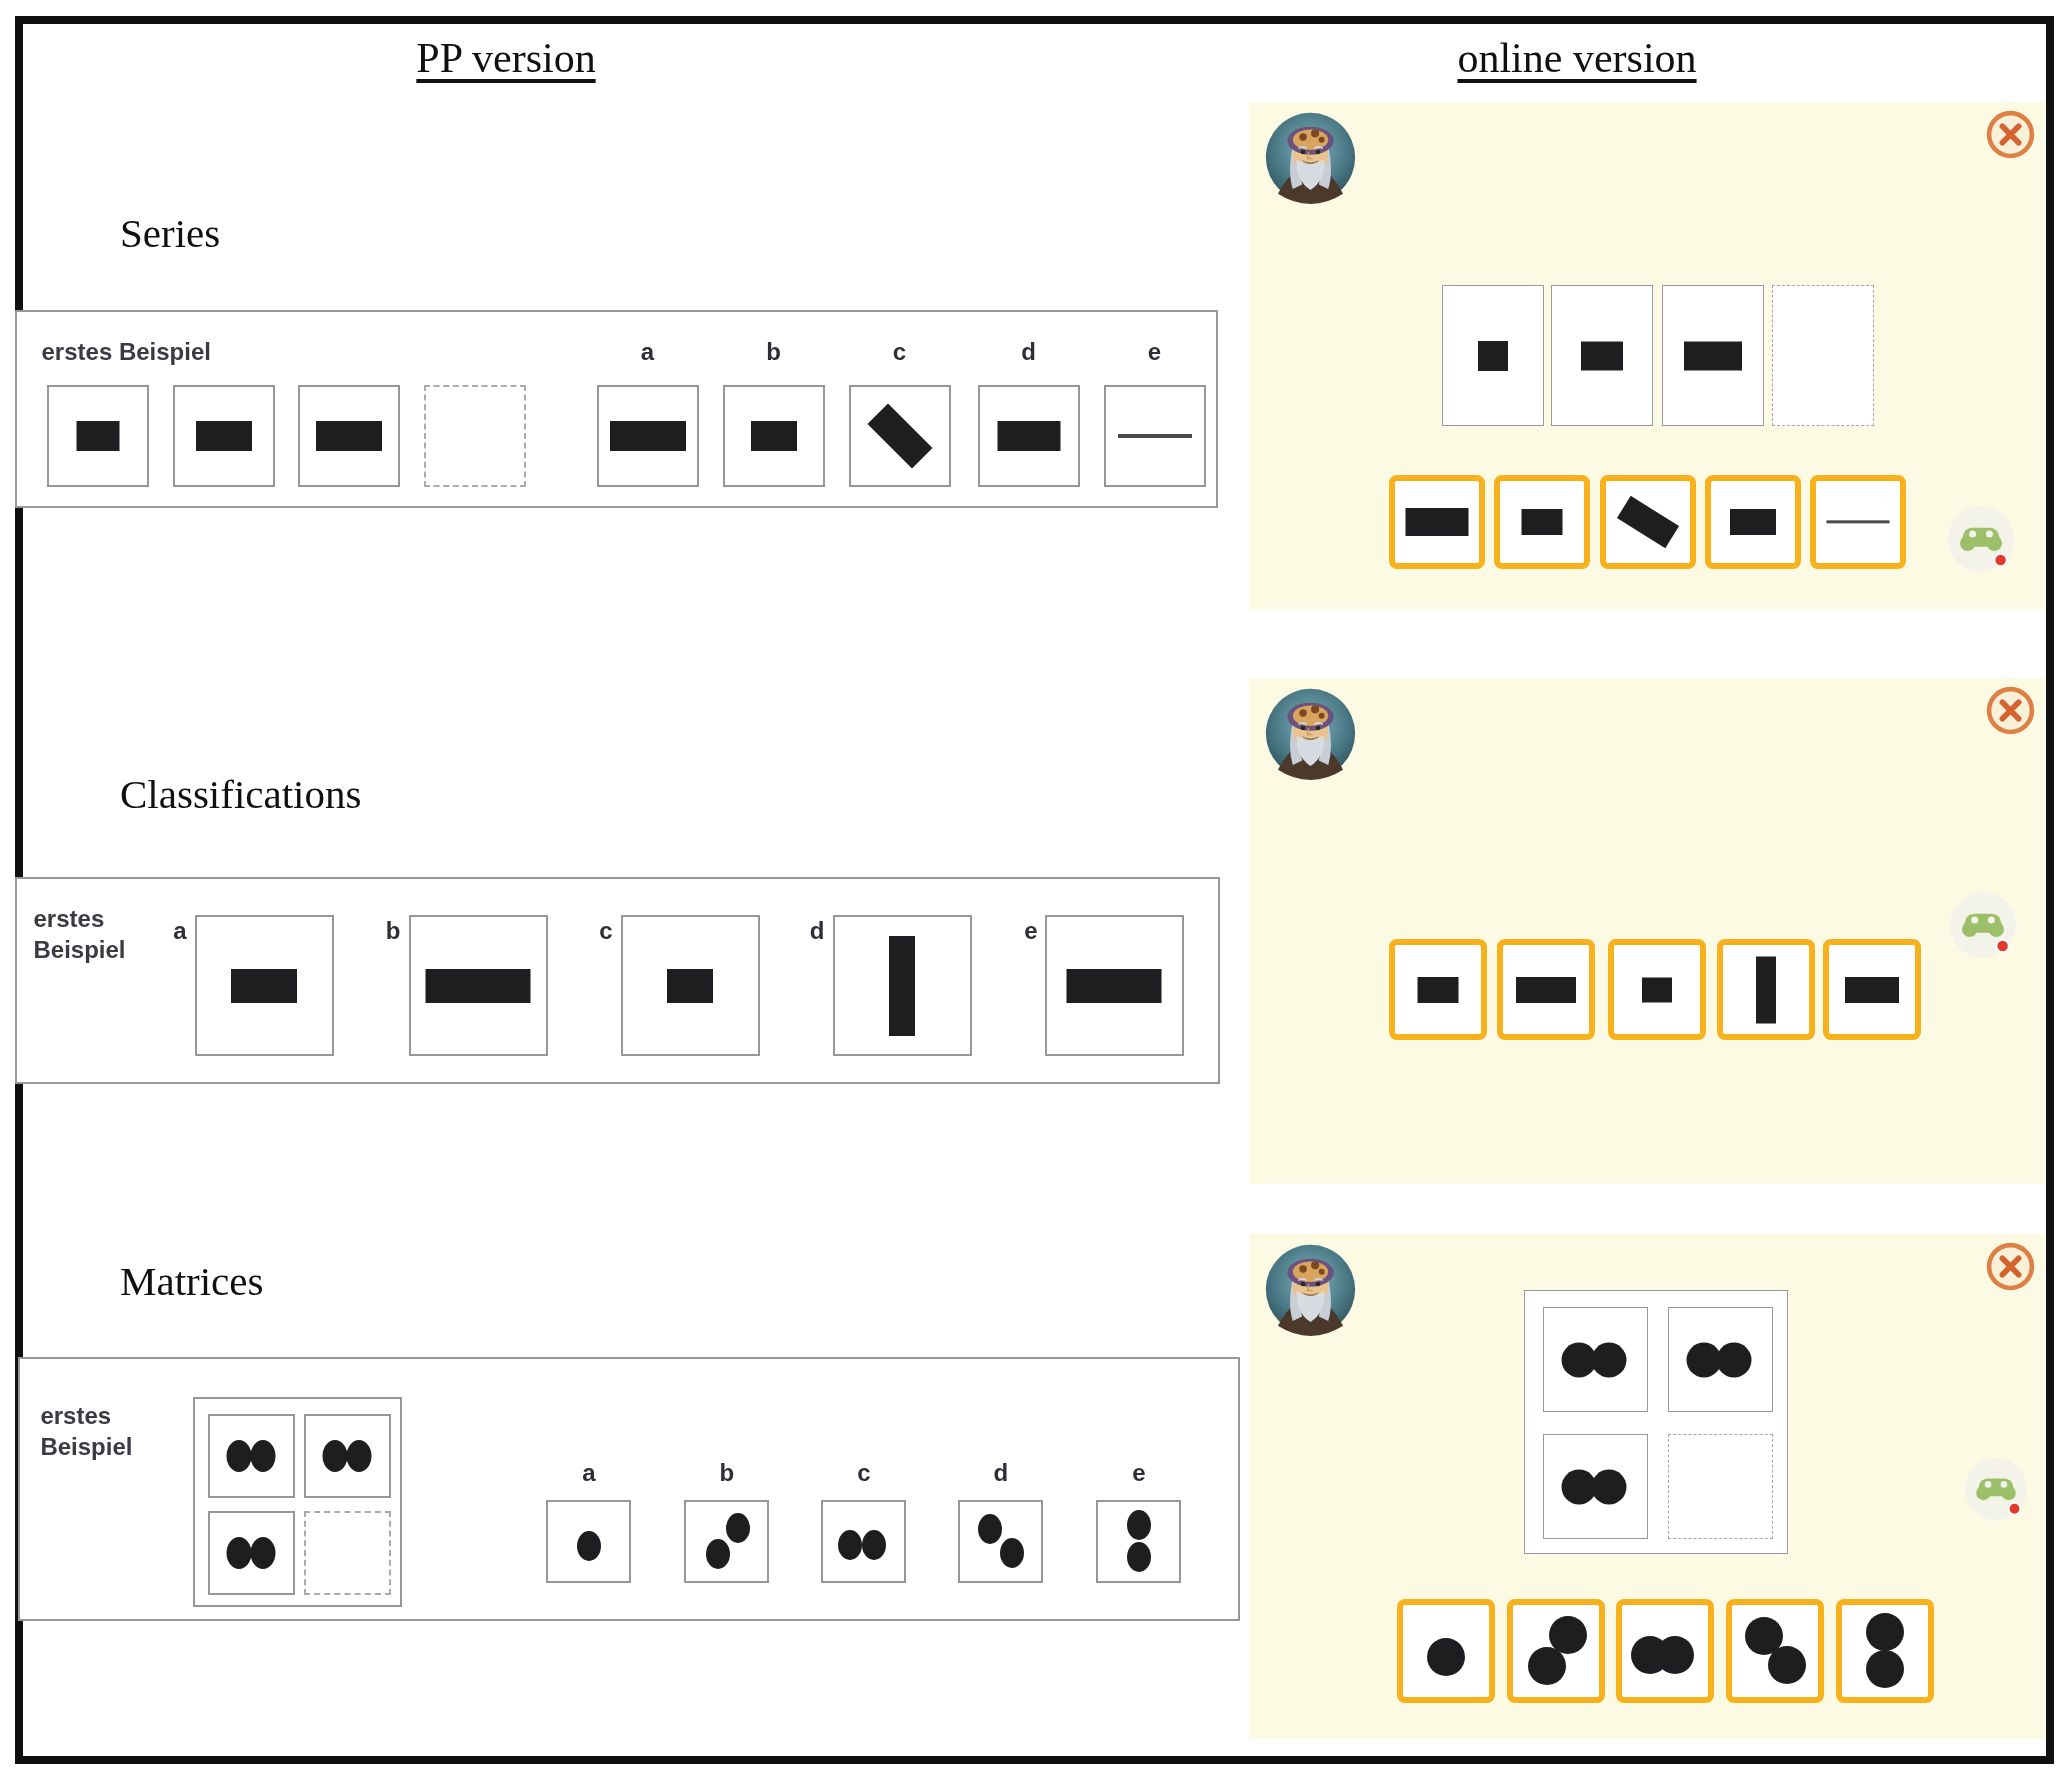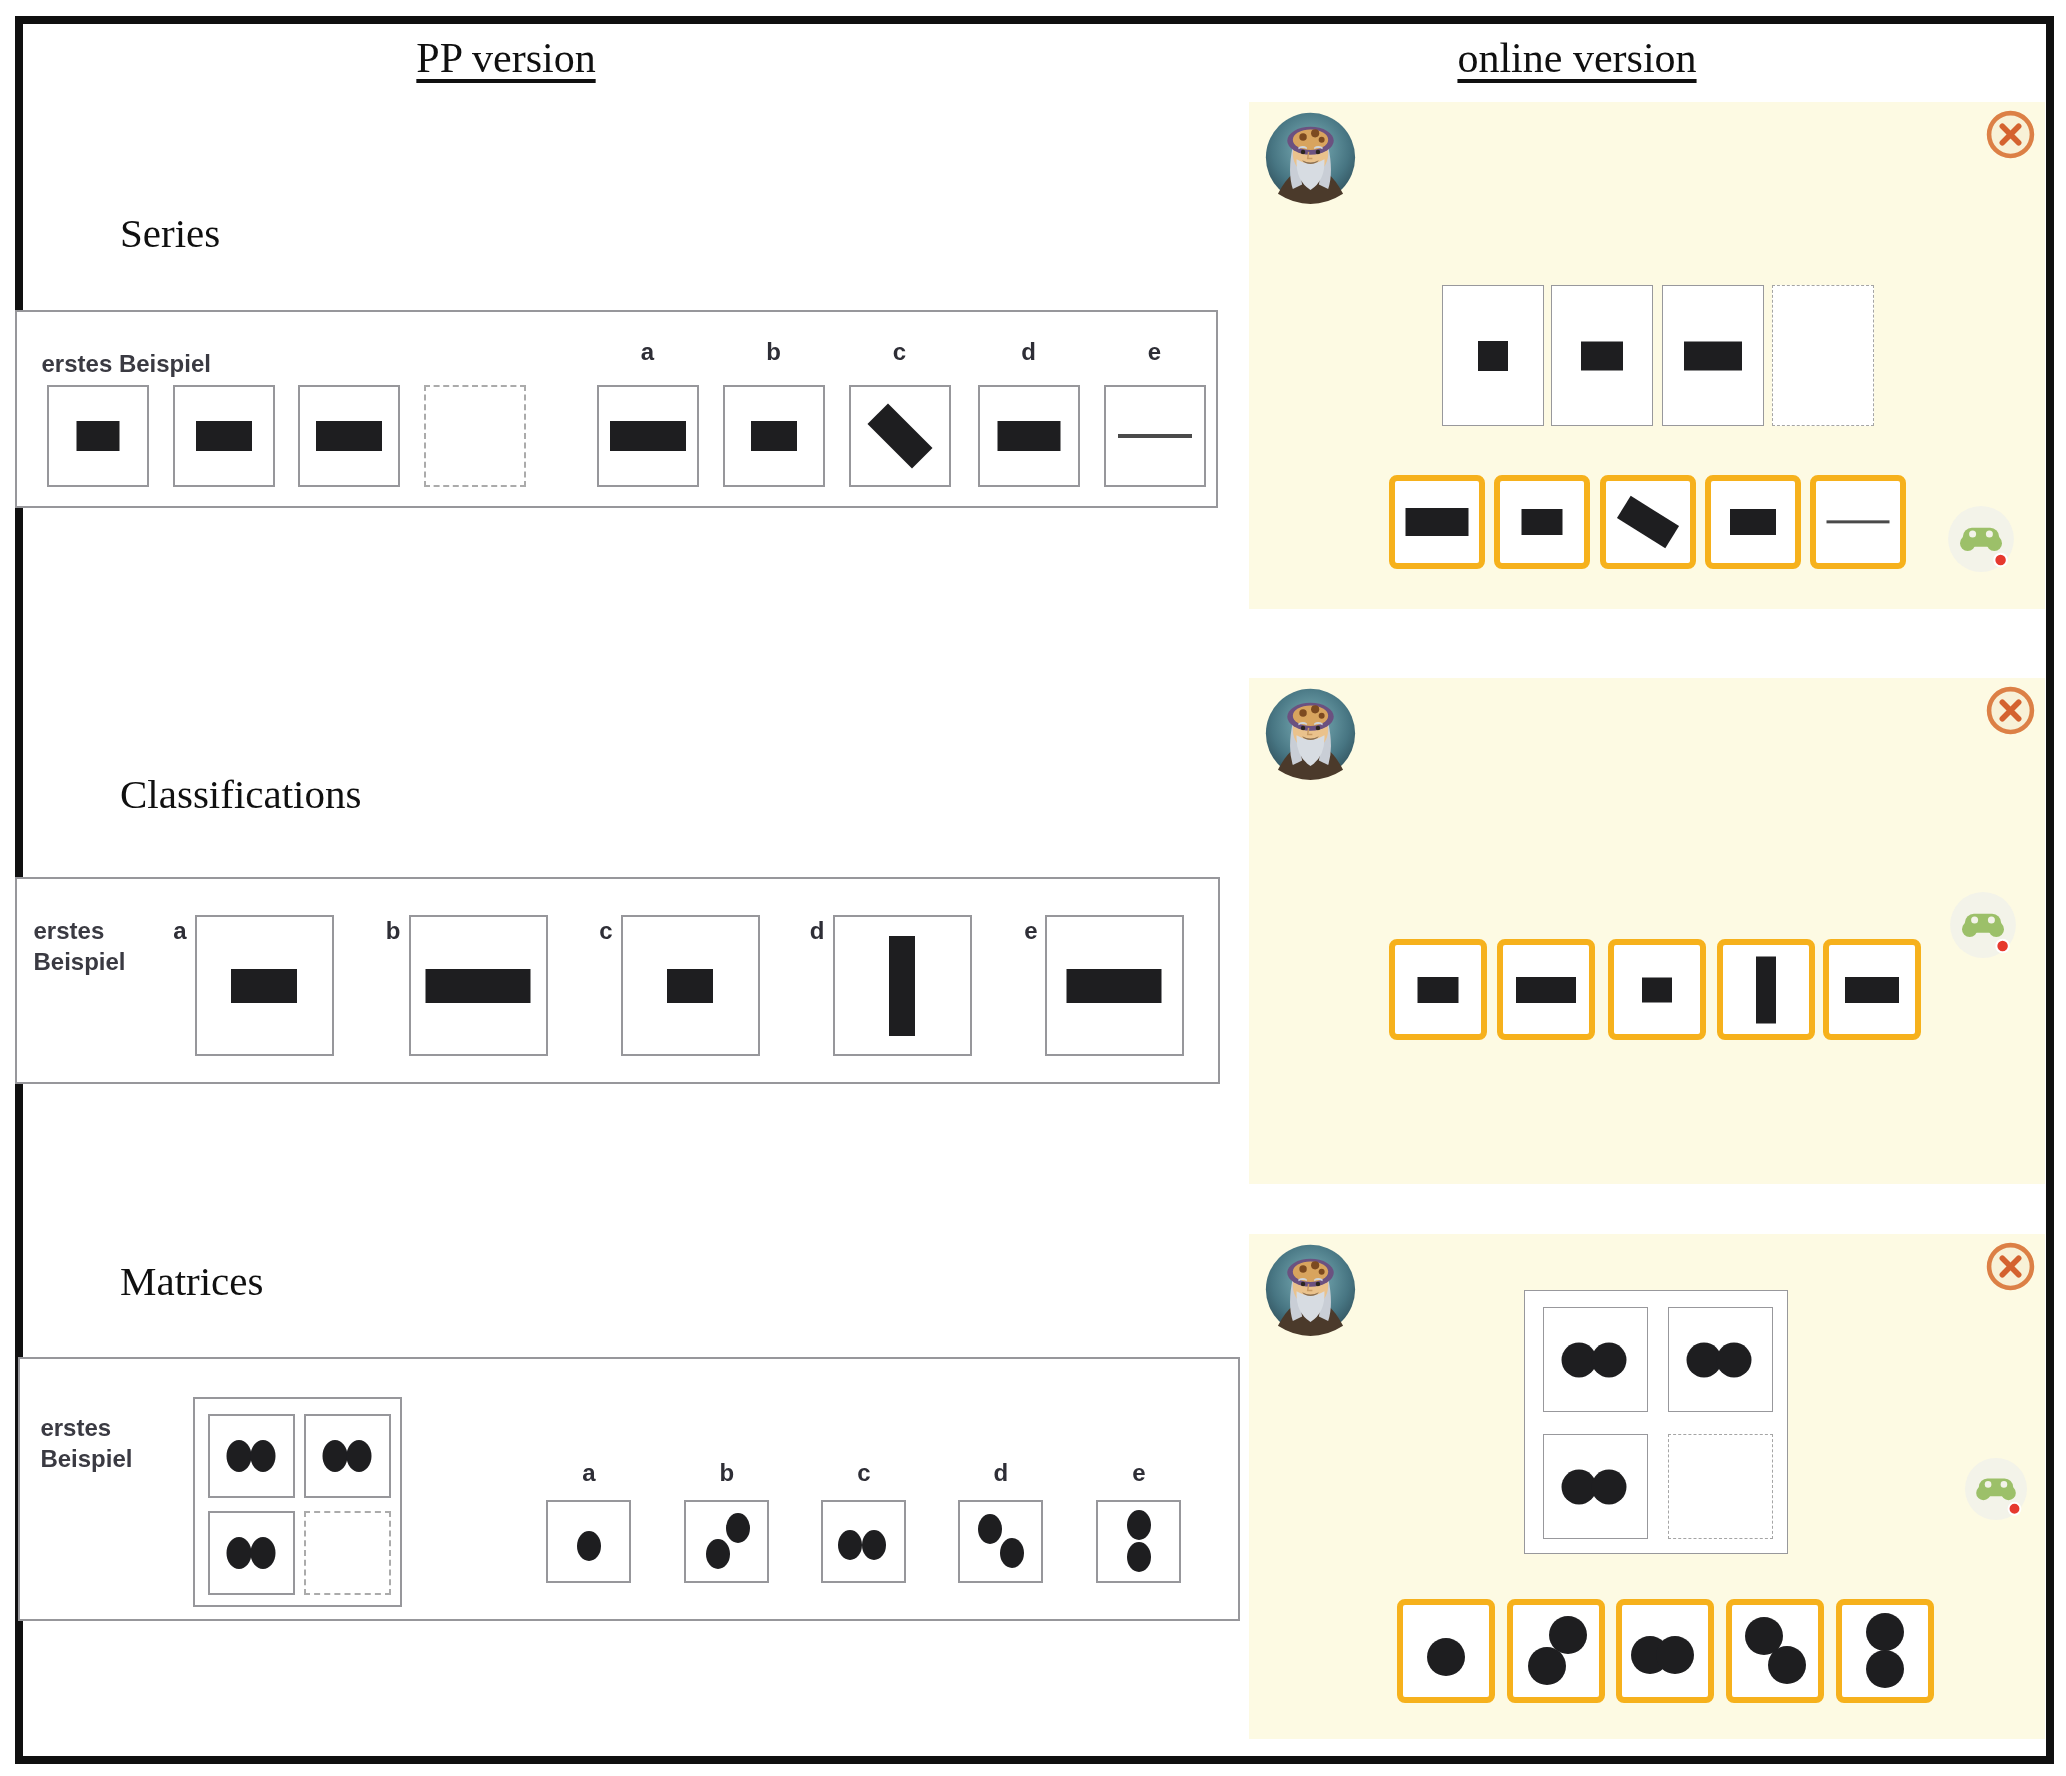--- a/index.html
+++ b/index.html
@@ -3,21 +3,21 @@
 <meta charset="utf-8">
 <style>
   html,body{margin:0;padding:0;background:#ffffff;}
   body{width:2066px;height:1777px;position:relative;font-family:"Liberation Sans",sans-serif;}
   .stage{position:absolute;left:0;top:0;width:2066px;height:1777px;background:#ffffff;overflow:hidden;}
   .frame{position:absolute;left:14.5px;top:16px;width:2039px;height:1748px;border:8px solid #101010;box-sizing:border-box;}
   .hdr{position:absolute;width:526px;text-align:center;font-family:"Liberation Serif",serif;font-size:42px;color:#101010;
        text-decoration:underline;text-underline-offset:6.6px;}
   .section-title{position:absolute;font-family:"Liberation Serif",serif;font-size:41px;color:#101010;}
   .pp-panel{position:absolute;background:#ffffff;border:2px solid #97979b;box-sizing:border-box;}
-  .ex-label{position:absolute;font-weight:bold;font-size:24px;color:#3a3a42;line-height:31px;white-space:nowrap;margin-top:12px;}
+  .ex-label{position:absolute;font-weight:bold;font-size:24px;color:#3a3a42;line-height:31px;white-space:nowrap;}
   .online-panel{position:absolute;background:var(--panel,#FDFAE3);}
   .sbox{position:absolute;background:#ffffff;box-sizing:border-box;}
   .sbox.solid{border:2px solid #97979b;}
   .sbox.solid2{border:1.3px solid #98989c;}
   .sbox.dashed{border:2px dashed #ababab;}
   .sbox.dashed2{border:1.3px dashed #a5a5a5;}
   .sbox.orange{border:6px solid var(--orange,#F6B11C);border-radius:8px;}
   .bar{position:absolute;left:50%;top:50%;background:var(--bar,#1E1E20);}
   .bar.thinline{background:#4a4a4a;}
   .dot{position:absolute;background:var(--bar,#1E1E20);border-radius:50%;transform:translate(-50%,-50%);}

